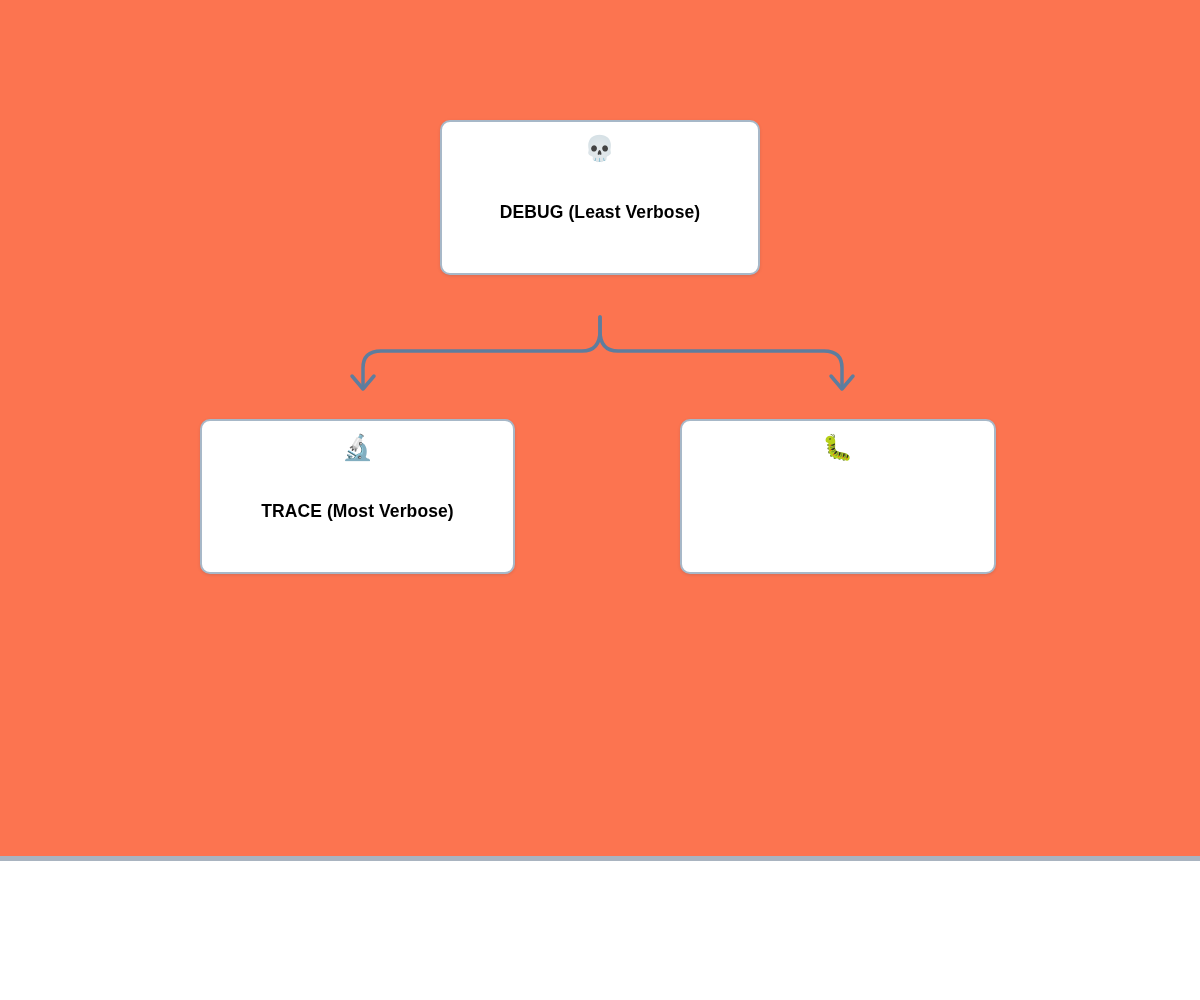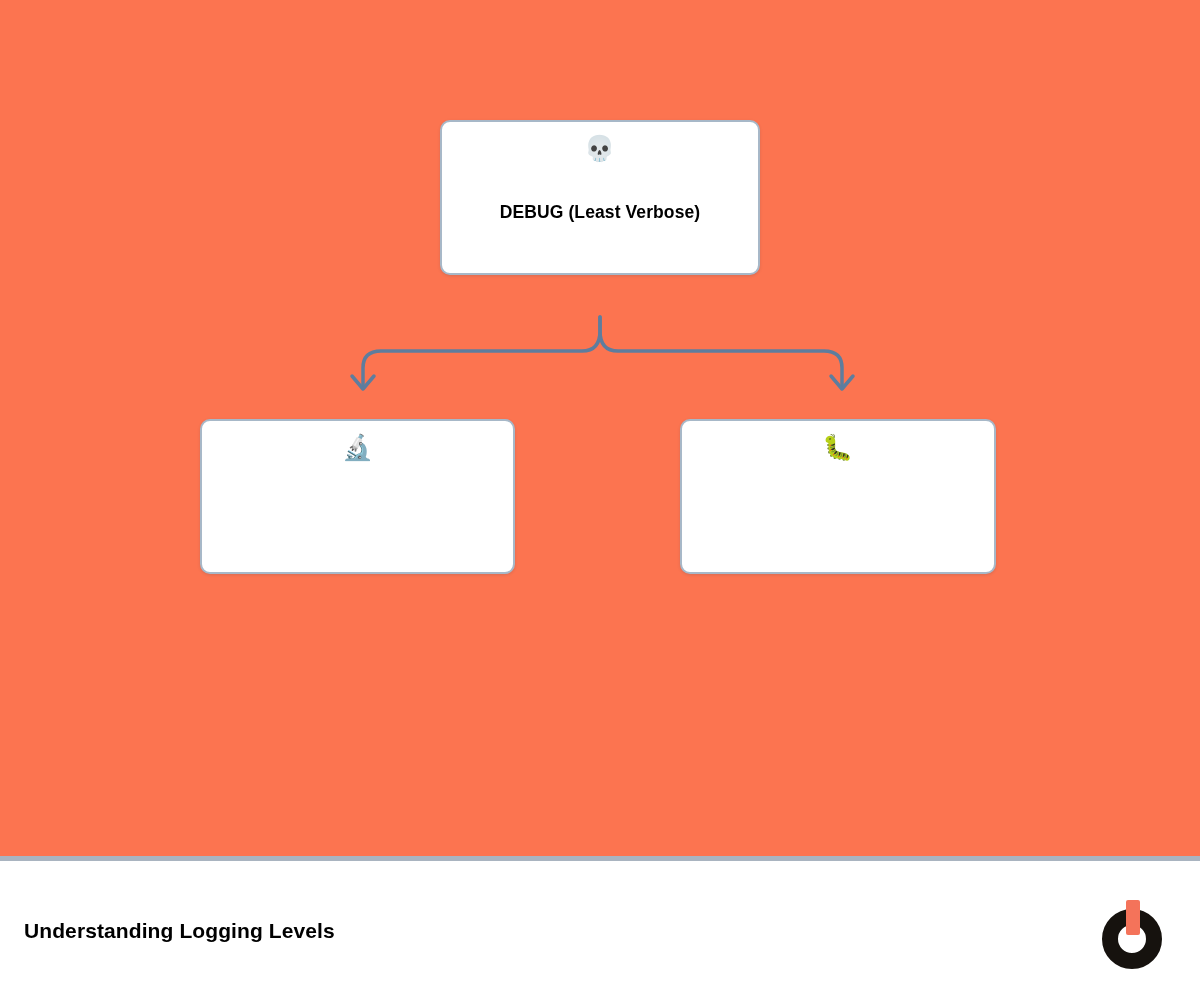--- a/index.html
+++ b/index.html
@@ -118,31 +118,25 @@
       <path class="edge" d="M 831 376 L 842 389 L 853 376"></path>
     </svg>
 
     <div class="node node-fatal">
       <div class="node-emoji">💀</div>
       <div class="node-label">DEBUG (Least Verbose)</div>
     </div>
 
     <div class="node node-trace">
       <div class="node-emoji">🔬</div>
+      <div class="node-label">TRACE (Most Verbose)</div>
     </div>
 
     <div class="node node-debug">
       <div class="node-emoji">🐛</div>
     </div>
 
   </div>
 
   <div class="divider"></div>
 
-  <div class="footer">
-    <div class="footer-title">Understanding Logging Levels</div>
-    <div class="logo">
-      <span class="logo-ring"></span>
-      <span class="logo-bar"></span>
-    </div>
-  </div>
 
 </div>
 
 </body></html>

